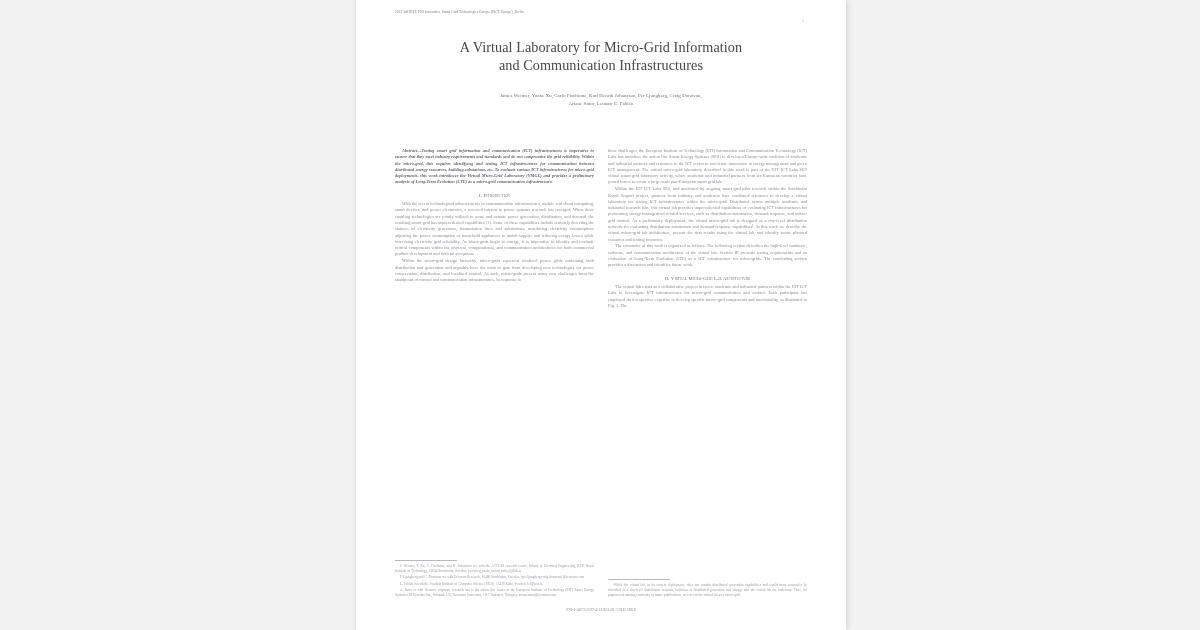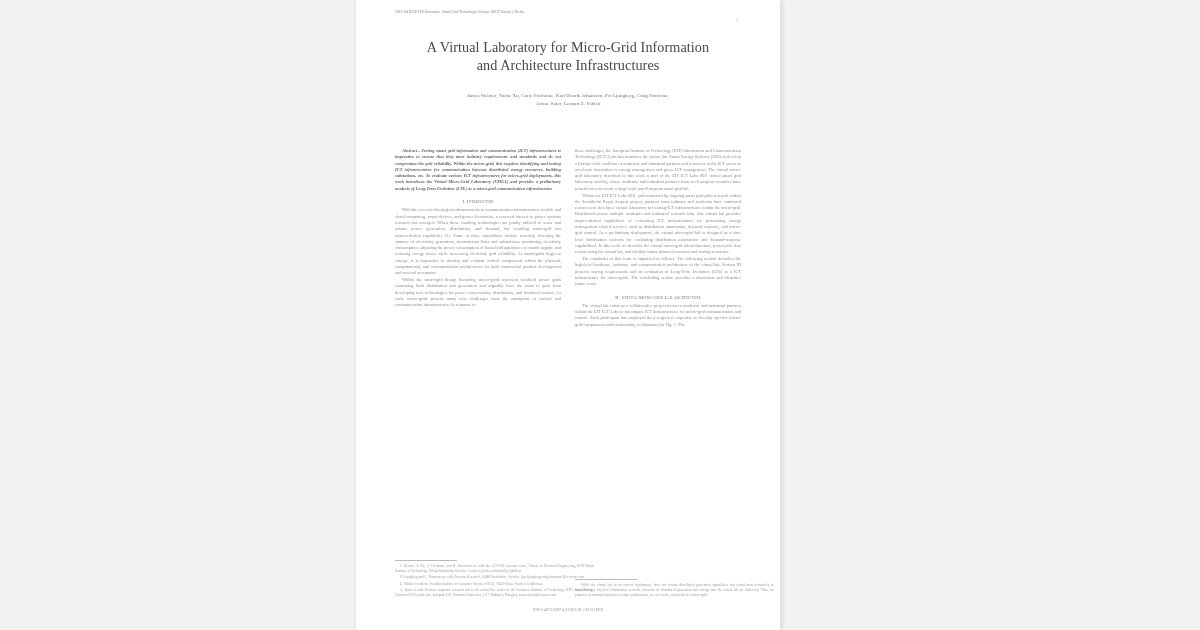--- a/index.html
+++ b/index.html
@@ -13,21 +13,21 @@
     font-family: "Liberation Serif", serif;
     overflow: hidden;
     position: relative;
   }
 
   
   #page-sheet {
     position: absolute;
     left: 356px;
     top: 0;
-    width: 424px;
+    width: 490px;
     height: 630px;
     background: #ffffff;
     box-shadow: 2px 0 5px rgba(0,0,0,0.10),
                -1px 0 3px rgba(0,0,0,0.05);
     box-sizing: border-box;
     padding: 4px;
     overflow: hidden;
   }
 
   
@@ -187,21 +187,21 @@
 
 <div id="page-sheet">
 
   <div id="running-head">
     <div class="runhead-text">2012 3rd IEEE PES Innovative Smart Grid Technologies Europe (ISGT Europe), Berlin</div>
   </div>
   <div id="page-number">1</div>
 
   <div id="title-block">
     <div class="paper-title">A Virtual Laboratory for Micro-Grid Information</div>
-    <div class="paper-title">and Architecture Infrastructures</div>
+    <div class="paper-title">and Communication Infrastructures</div>
   </div>
 
   <div id="author-block">
     <div class="author-line">James Weimer, Yuzhe Xu, Carlo Fischione, Karl Henrik Johansson, Per Ljungberg, Craig Donovan,</div>
     <div class="author-line">Ariane Sutor, Lennart E. Fahlén</div>
   </div>
 
   <div id="body-columns">
 
     <div class="column">

